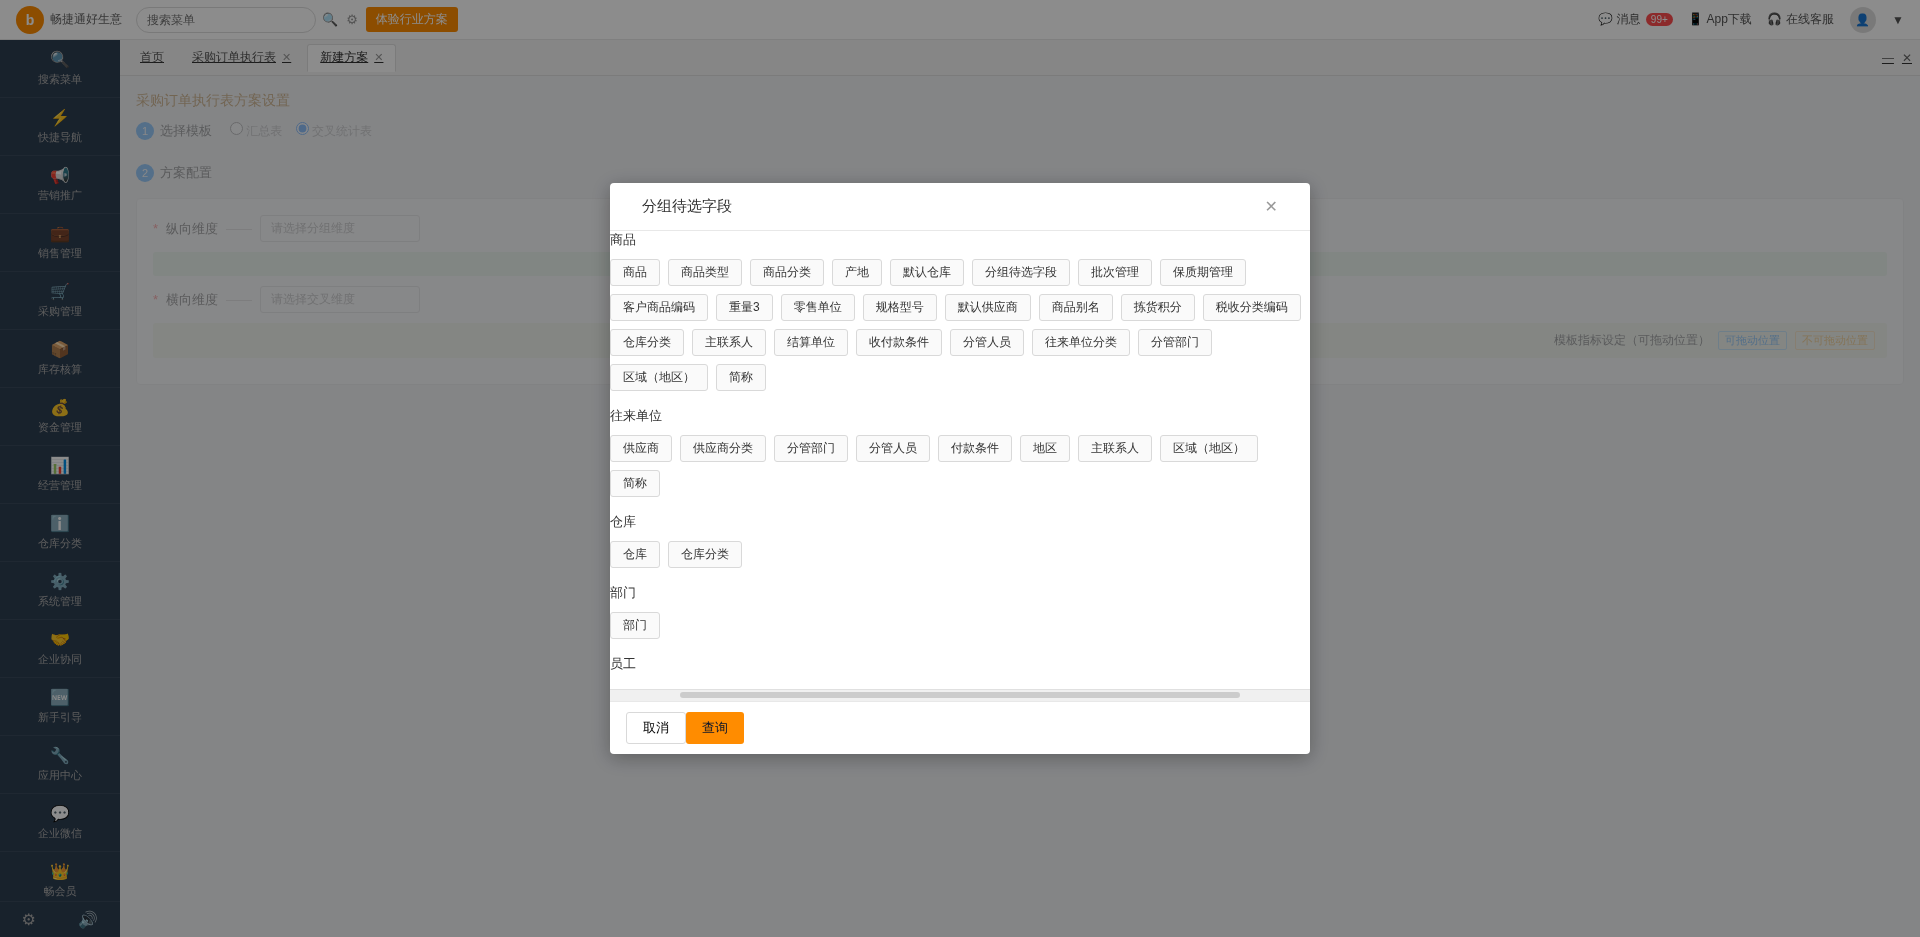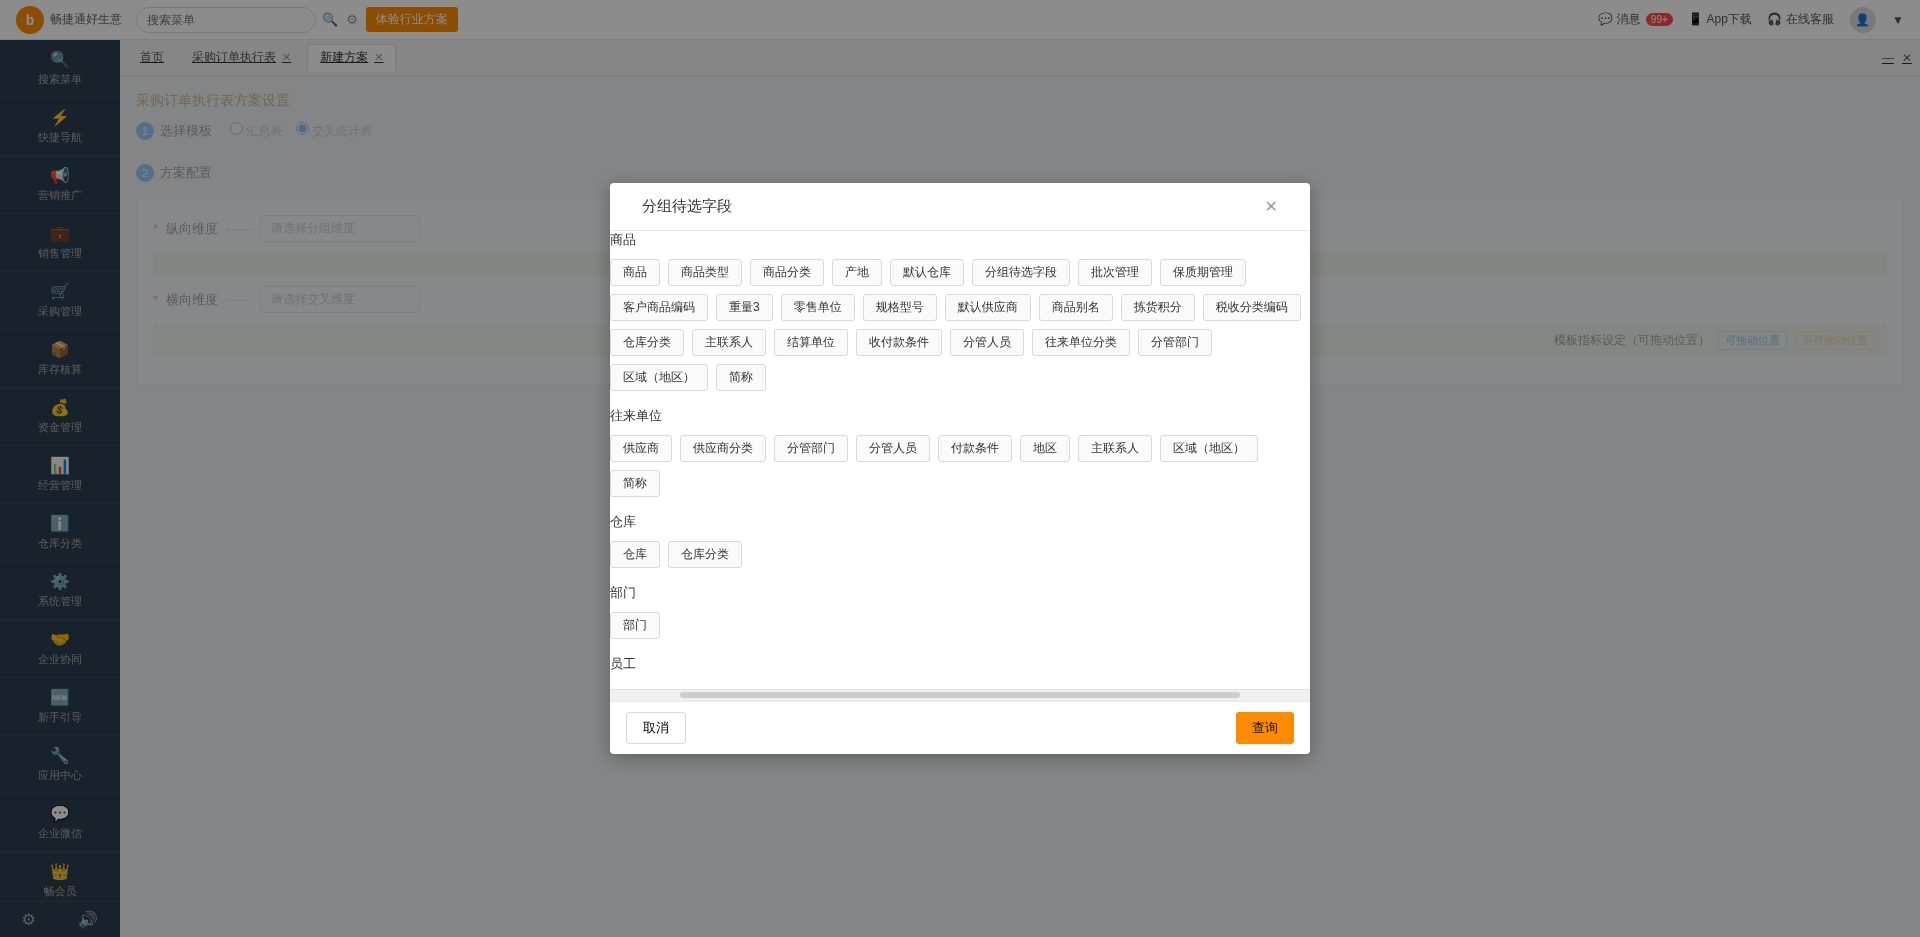--- a/index.html
+++ b/index.html
@@ -185,21 +185,21 @@
     }
     .modal-title { font-size: 15px; font-weight: 500; color: #333; }
     .modal-close { cursor: pointer; color: #999; font-size: 16px; }
     .modal-body {
       flex: 1;
       overflow-y: auto;
     }
     .modal-footer {
       padding: 10px 16px;
       display: flex;
-      justify-content: space-between;
+      justify-content: flex-start;
       border-top: 1px solid #e8e8e8;
       flex-shrink: 0;
     }
     .btn-cancel {
       padding: 6px 16px;
       border: 1px solid #d9d9d9;
       background: #fff;
       border-radius: 3px;
       cursor: pointer;
       font-size: 13px;

